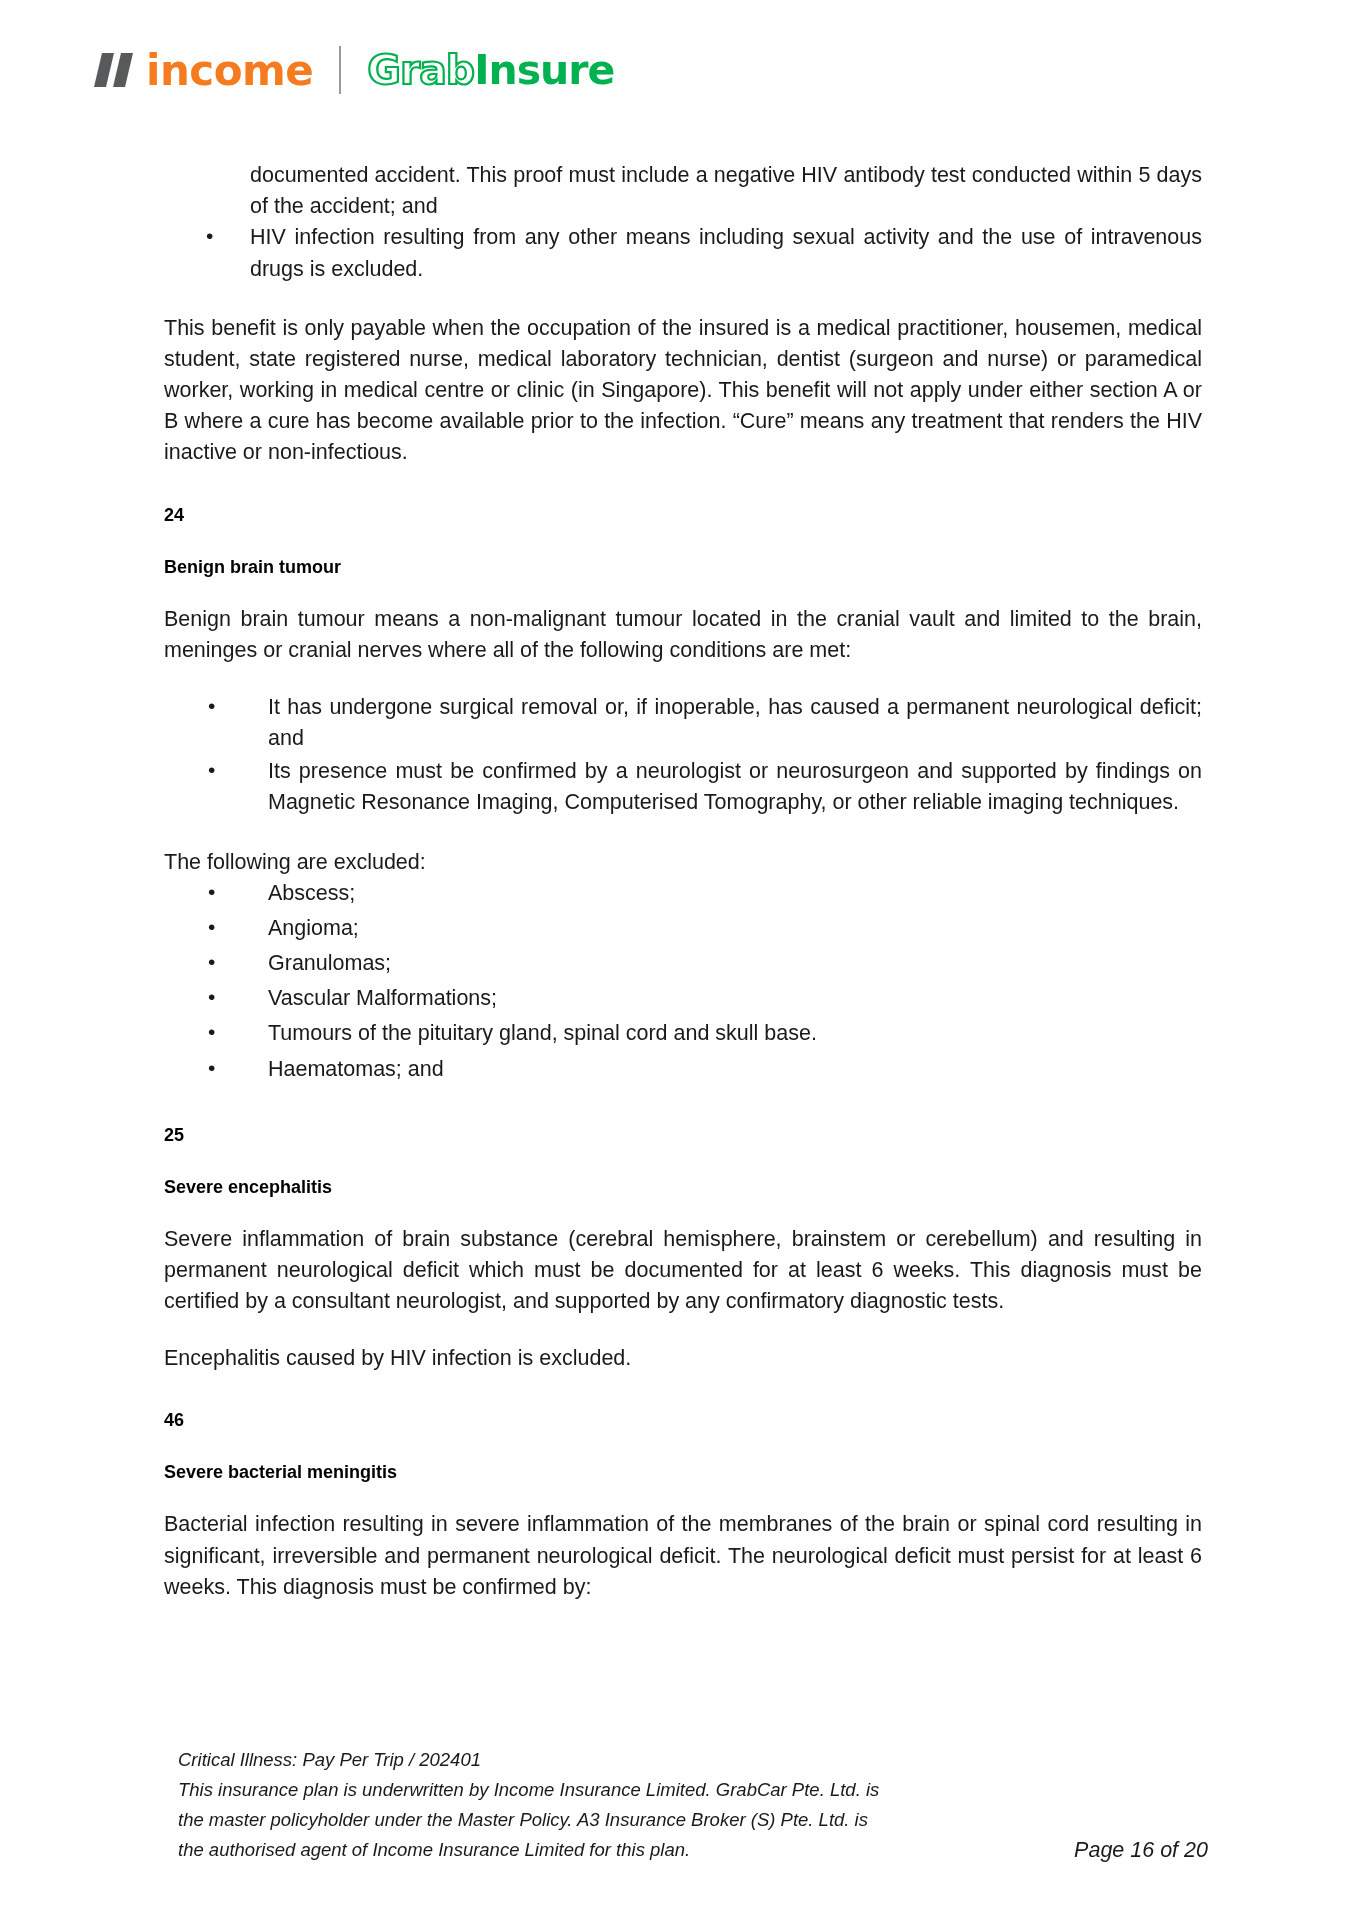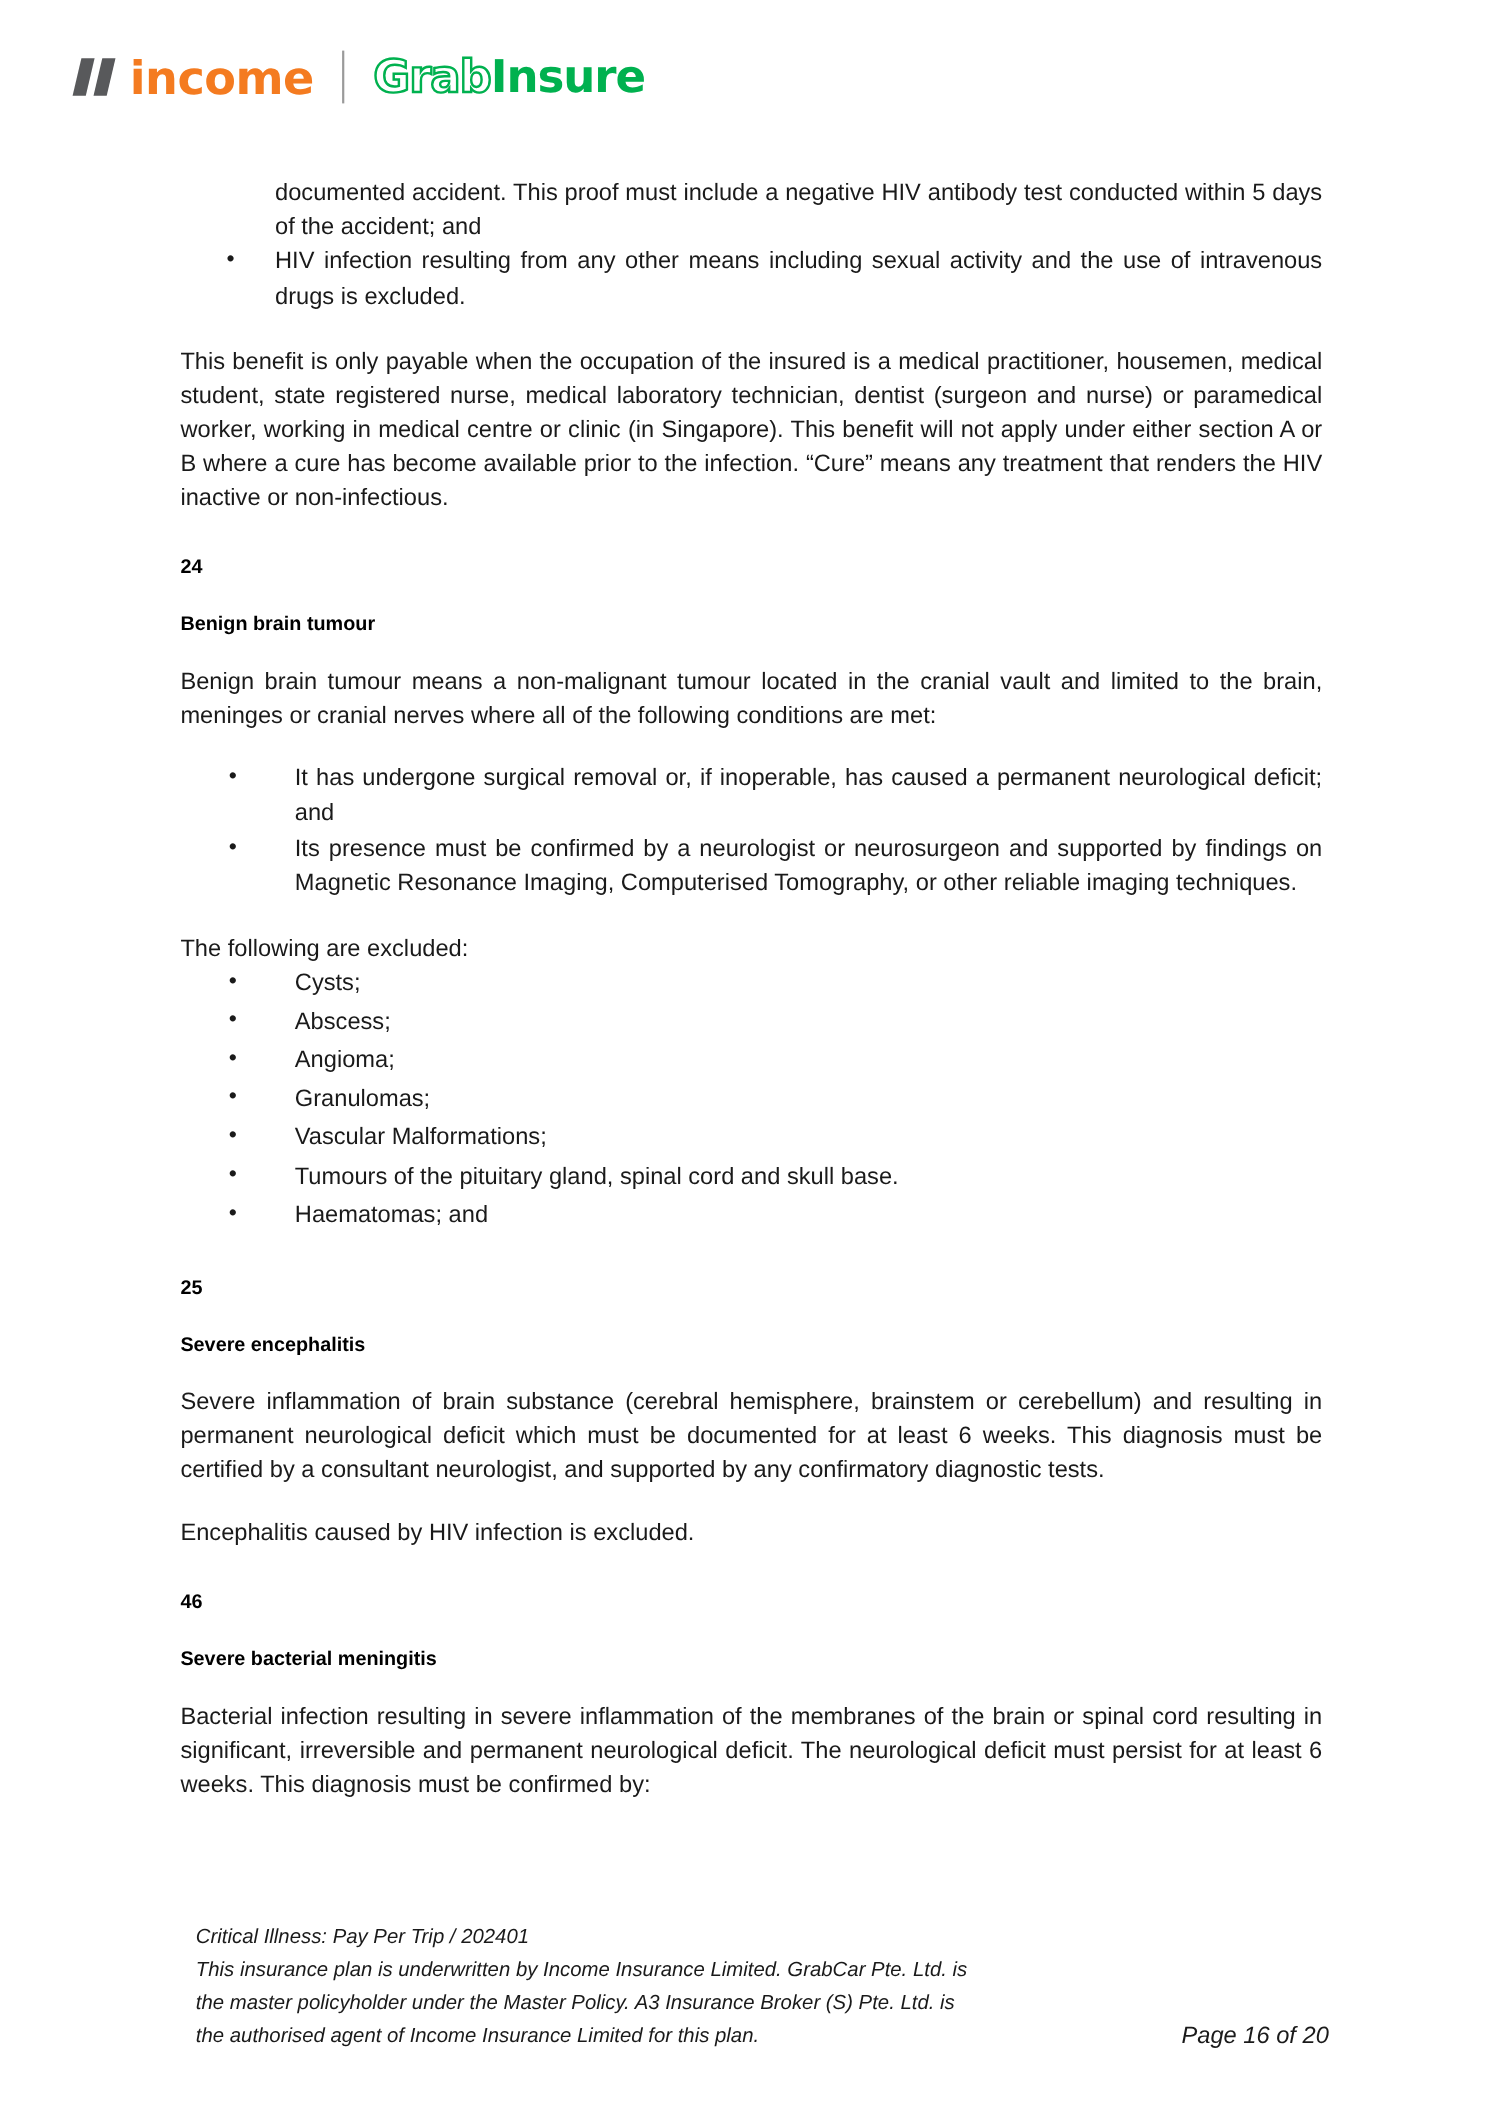--- a/index.html
+++ b/index.html
@@ -23,21 +23,21 @@
 
   
   .header {
     position: absolute;
     left: 0;
     top: 0;
     width: 100%;
     height: 140px;
     display: flex;
     align-items: center;
-    padding-left: 64px;
+    padding-left: 92px;
     box-sizing: border-box;
   }
   .logo-row {
     display: flex;
     align-items: center;
     gap: 26px;
   }
   .income-logo {
     display: flex;
     align-items: center;
@@ -258,21 +258,20 @@
     <ul class="bullets wide-indent">
       <li>It has undergone surgical removal or, if inoperable, has caused a permanent neurological deficit; and</li>
       <li>Its presence must be confirmed by a neurologist or neurosurgeon and supported by findings on Magnetic Resonance Imaging, Computerised Tomography, or other reliable imaging techniques.</li>
     </ul>
 
     <div class="spacer-md"></div>
 
     <p class="body-text body-left">The following are excluded:</p>
 
     <ul class="bullets tight wide-indent">
-      <li>Cysts;</li>
       <li>Abscess;</li>
       <li>Angioma;</li>
       <li>Granulomas;</li>
       <li>Vascular Malformations;</li>
       <li>Tumours of the pituitary gland, spinal cord and skull base.</li>
       <li>Haematomas; and</li>
     </ul>
 
     <div class="spacer-lg"></div>
 

